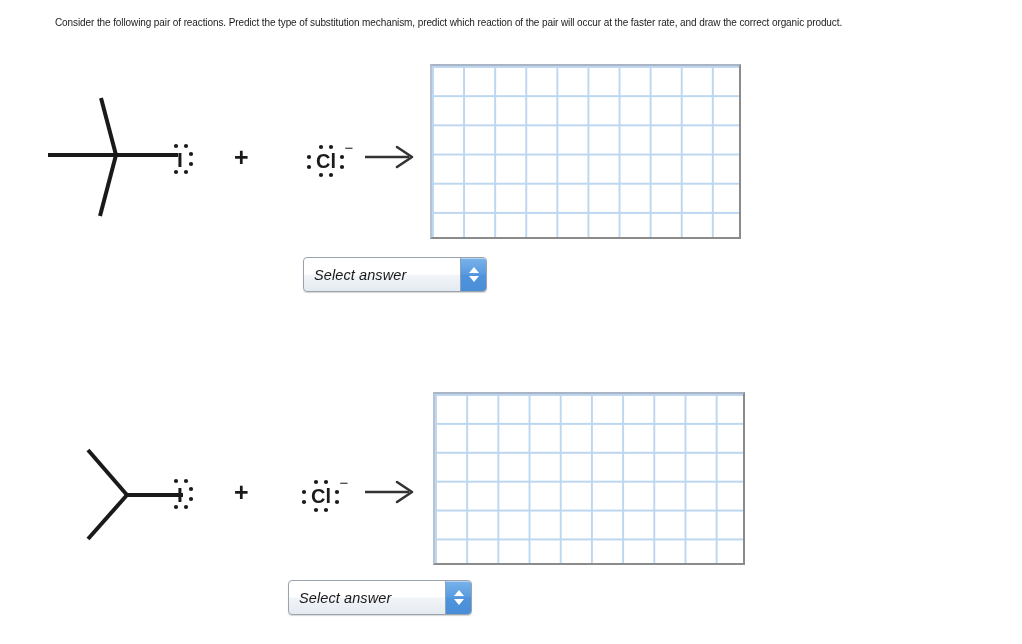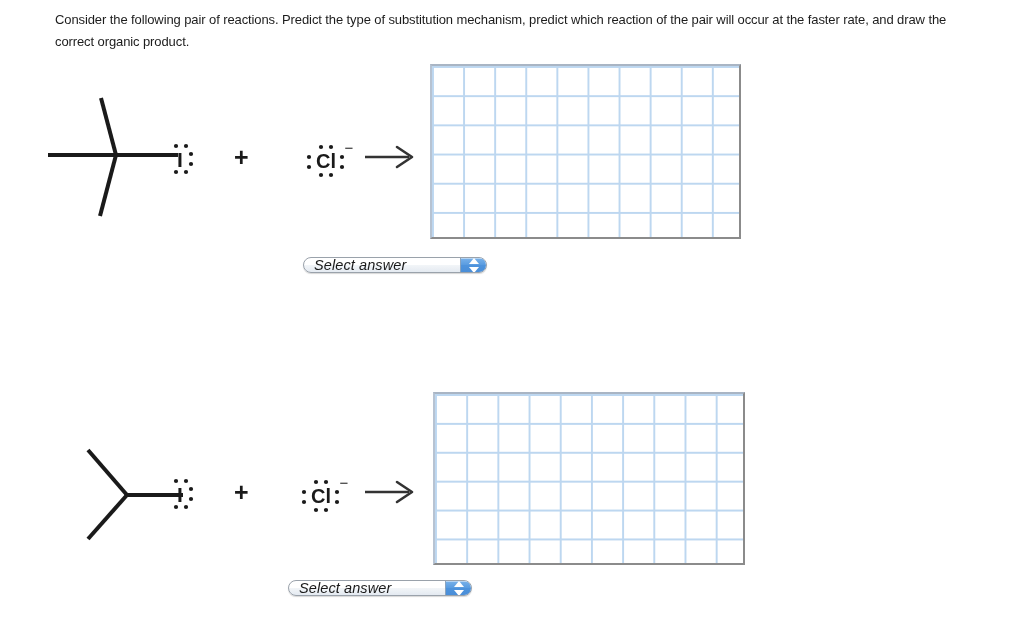--- a/index.html
+++ b/index.html
@@ -15,22 +15,22 @@
     position: relative;
     overflow: hidden;
   }
 
   
   .prompt {
     position: absolute;
     left: 55px;
     top: 9px;
     width: 925px;
-    font-size: 13px;
-    line-height: 22px;
+    font-size: 10px;
+    line-height: 28px;
     color: #1c1c1c;
     letter-spacing: -0.1px;
   }
 
   
   .reaction {
     position: absolute;
   }
   #reaction-1 { left: 0px; top: 60px; }
   #reaction-2 { left: 0px; top: 388px; }
@@ -71,26 +71,26 @@
     background-size: 31.1px 29.2px;
   }
   #grid-2 {
     left: 433px; top: 392px; width: 312px; height: 173px;
     background-size: 31.2px 28.9px;
   }
 
   
   .select-wrap {
     position: absolute;
-    height: 16px;
+    height: 35px;
     box-sizing: border-box;
     display: flex;
     align-items: stretch;
     border: 1px solid #9aa2ab;
-    border-radius: 10px;
+    border-radius: 4px;
     background: linear-gradient(to bottom, #ffffff 0%, #ffffff 48%, #f2f5f8 52%, #e4eaf1 100%);
     box-shadow: 0 1px 1px rgba(0,0,0,0.16), inset 0 1px 0 rgba(255,255,255,0.9);
     overflow: hidden;
   }
   #select-1 { left: 303px; top: 257px; width: 184px; }
   #select-2 { left: 288px; top: 580px; width: 184px; }
 
   .select-label {
     flex: 1 1 auto;
     display: flex;

